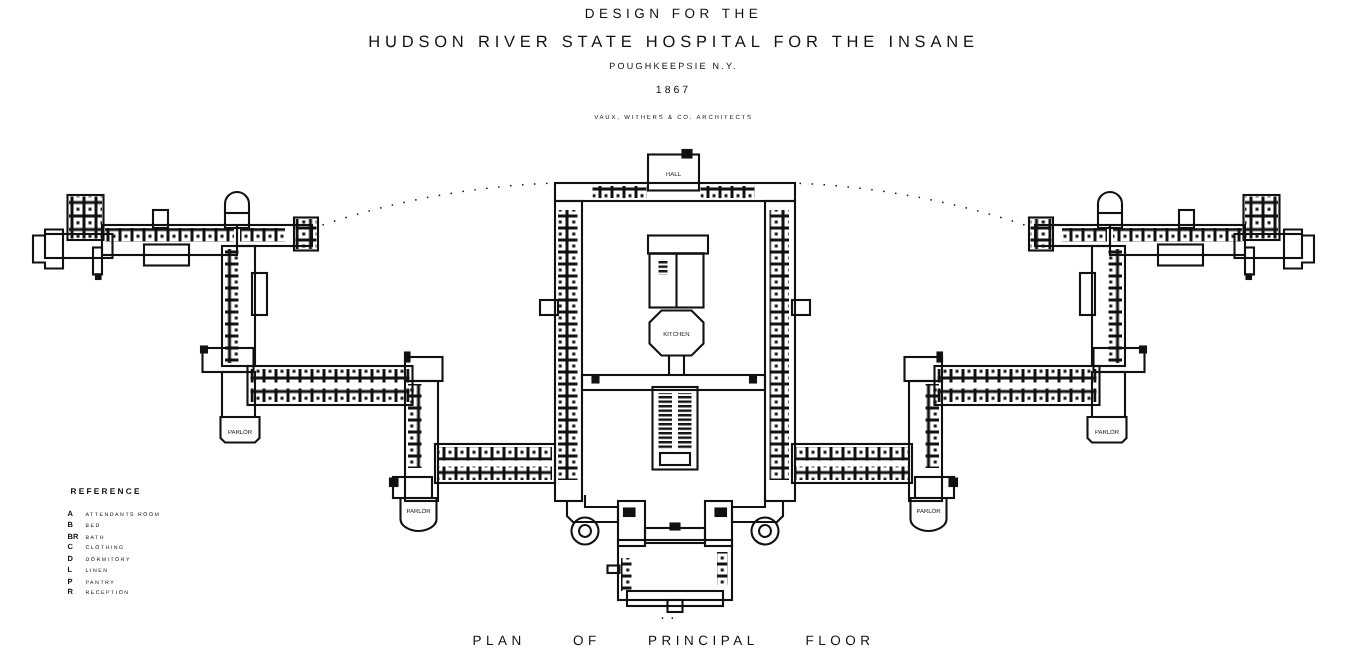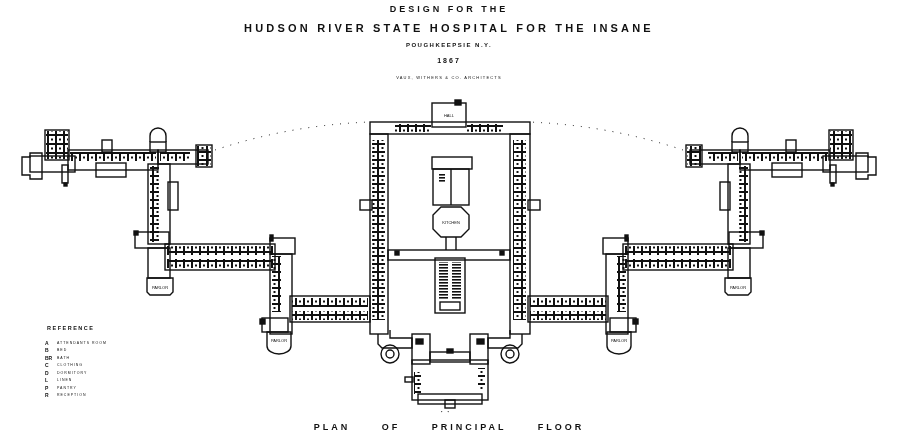--- a/index.html
+++ b/index.html
@@ -1,19 +1,19 @@
 <!DOCTYPE html>
 <html><head>
 <meta charset="utf-8">
 <style>
   html, body { margin: 0; padding: 0; background: #ffffff; }
   body { width: 898px; height: 440px; position: relative; overflow: hidden;
          font-family: "Liberation Sans", sans-serif; color: #111; }
   .title { position: absolute; left: 0; width: 898px; text-align: center;
-           font-weight: bold; letter-spacing: 3px; color: #111; white-space: nowrap; }
+           font-weight: normal; letter-spacing: 3px; color: #111; white-space: nowrap; }
   #t1 { top: 4px; font-size: 9px; letter-spacing: 3px; }
   #t2 { top: 22px; font-size: 11px; letter-spacing: 3.2px; }
   #t3 { top: 42px; font-size: 6px; letter-spacing: 1.5px; }
   #t4 { top: 57px; font-size: 7px; letter-spacing: 2px; }
   #t5 { top: 75px; font-size: 4px; letter-spacing: 1.2px; font-weight: normal; }
   #bottom-title { top: 422px; font-size: 9px; letter-spacing: 3px; word-spacing: 26px; }
   #plan { position: absolute; left: 0; top: 0; }
   .legend { position: absolute; left: 45px; top: 325px; width: 90px; font-size: 4px; }
   .legend h4 { margin: 0 0 8px 2px; font-size: 5.5px; letter-spacing: 1.5px; font-weight: bold; }
   .legend .row { display: flex; height: 7.5px; align-items: center; }

